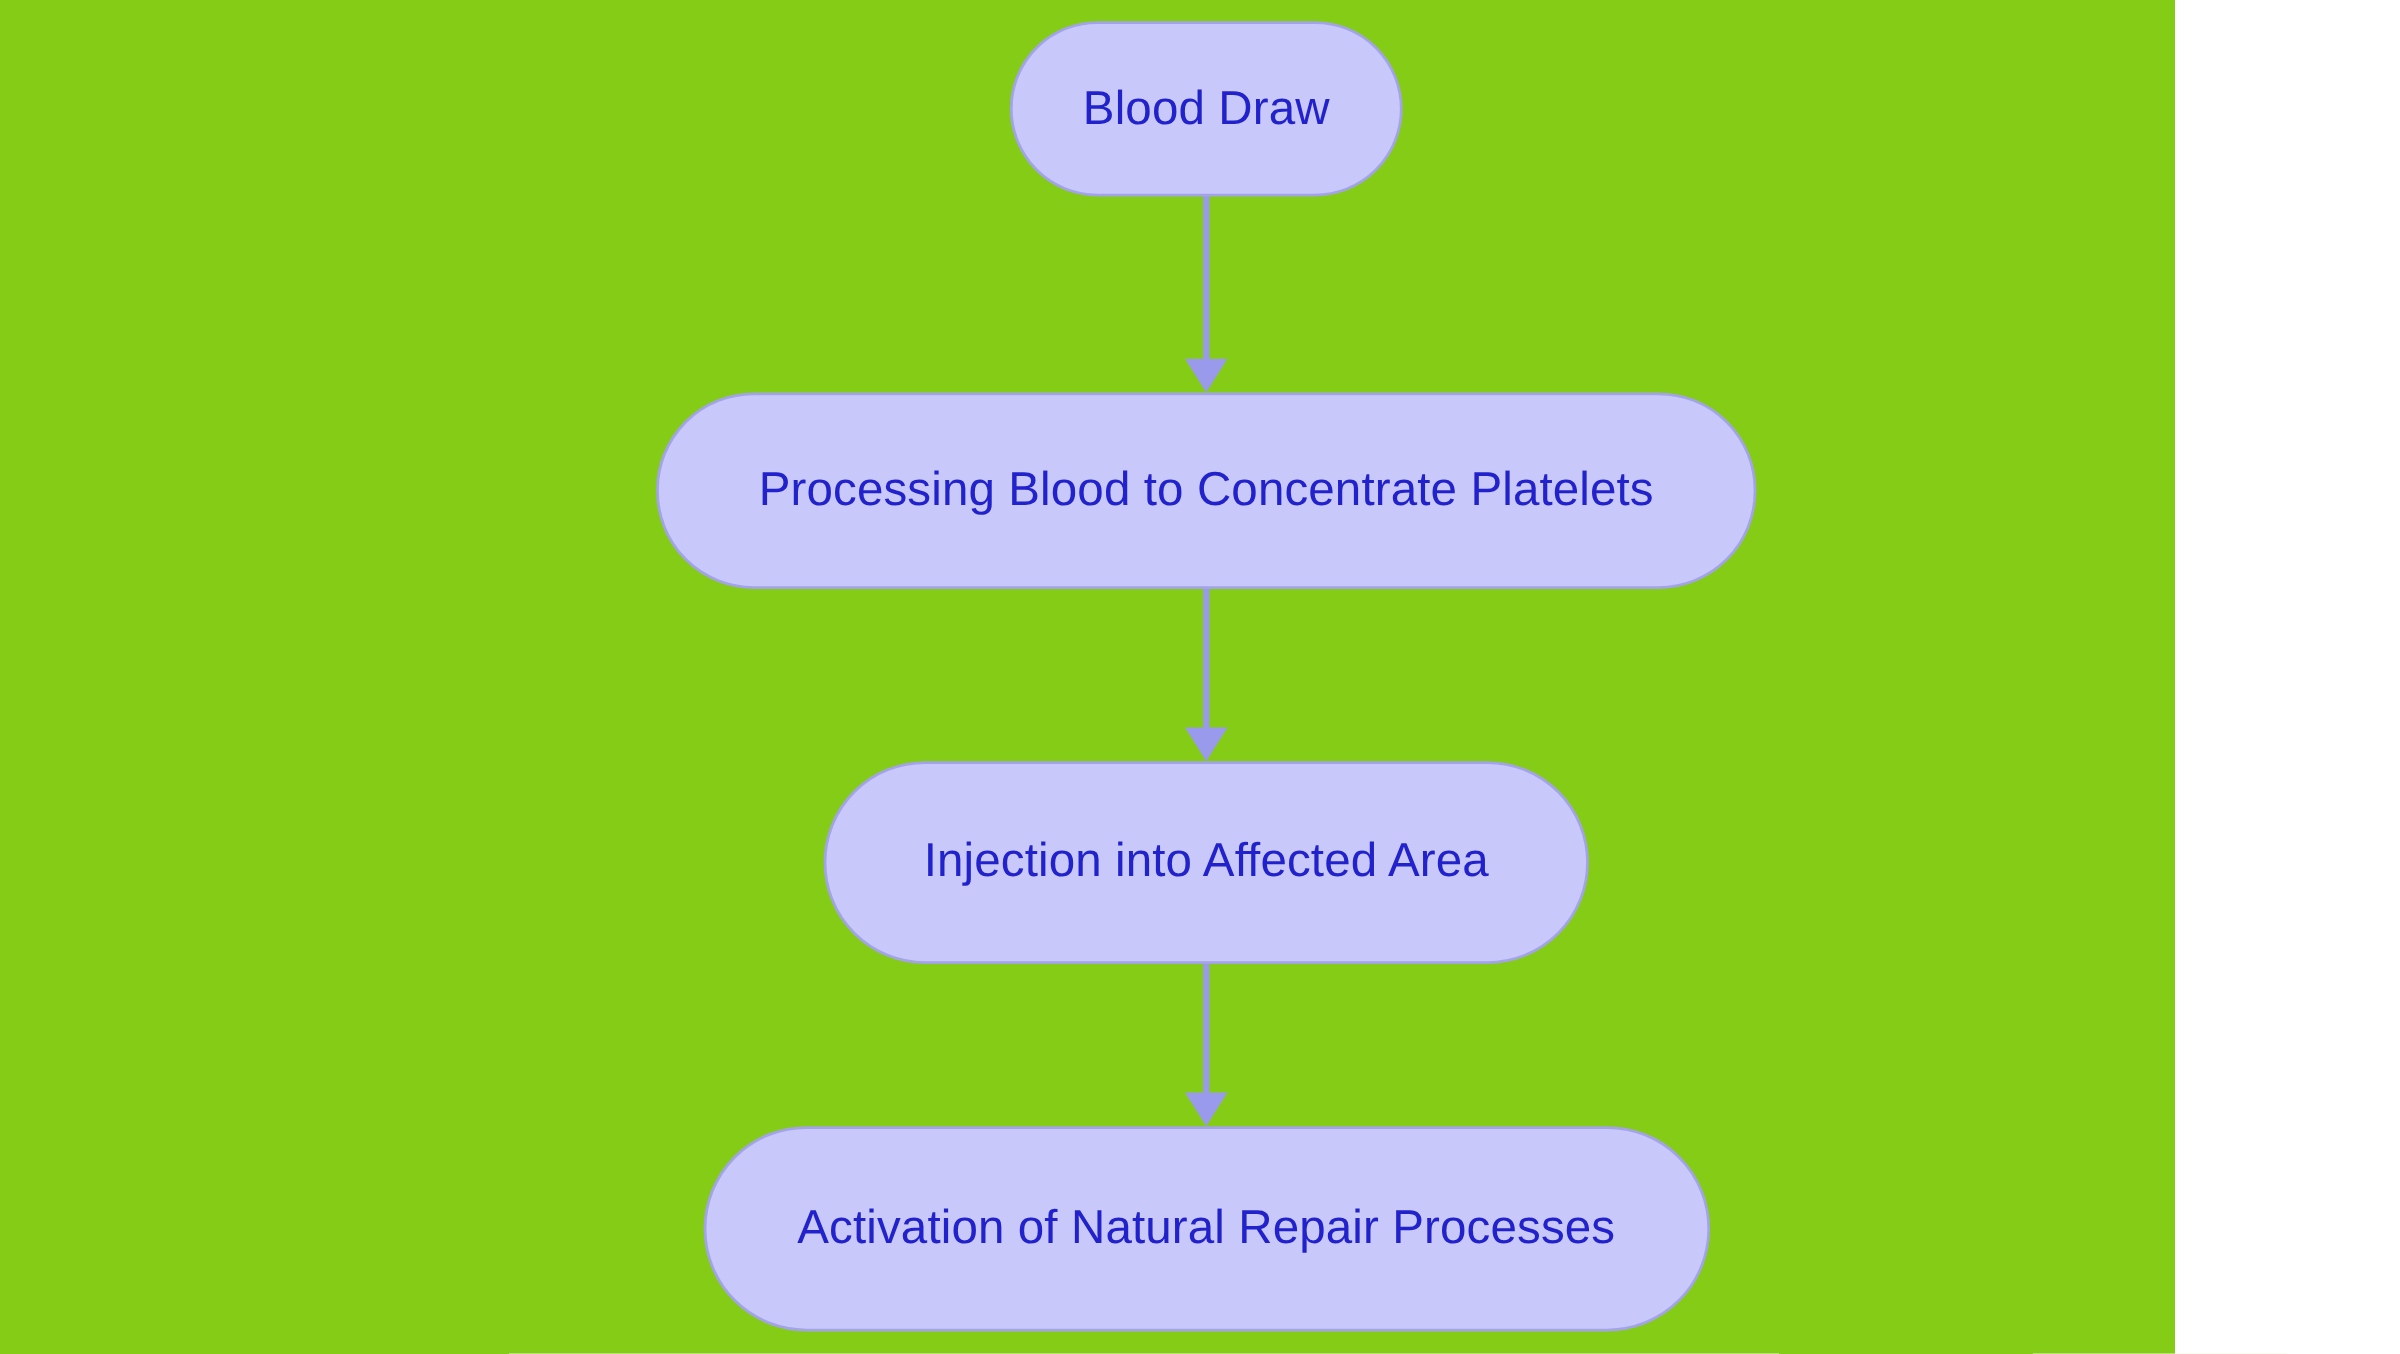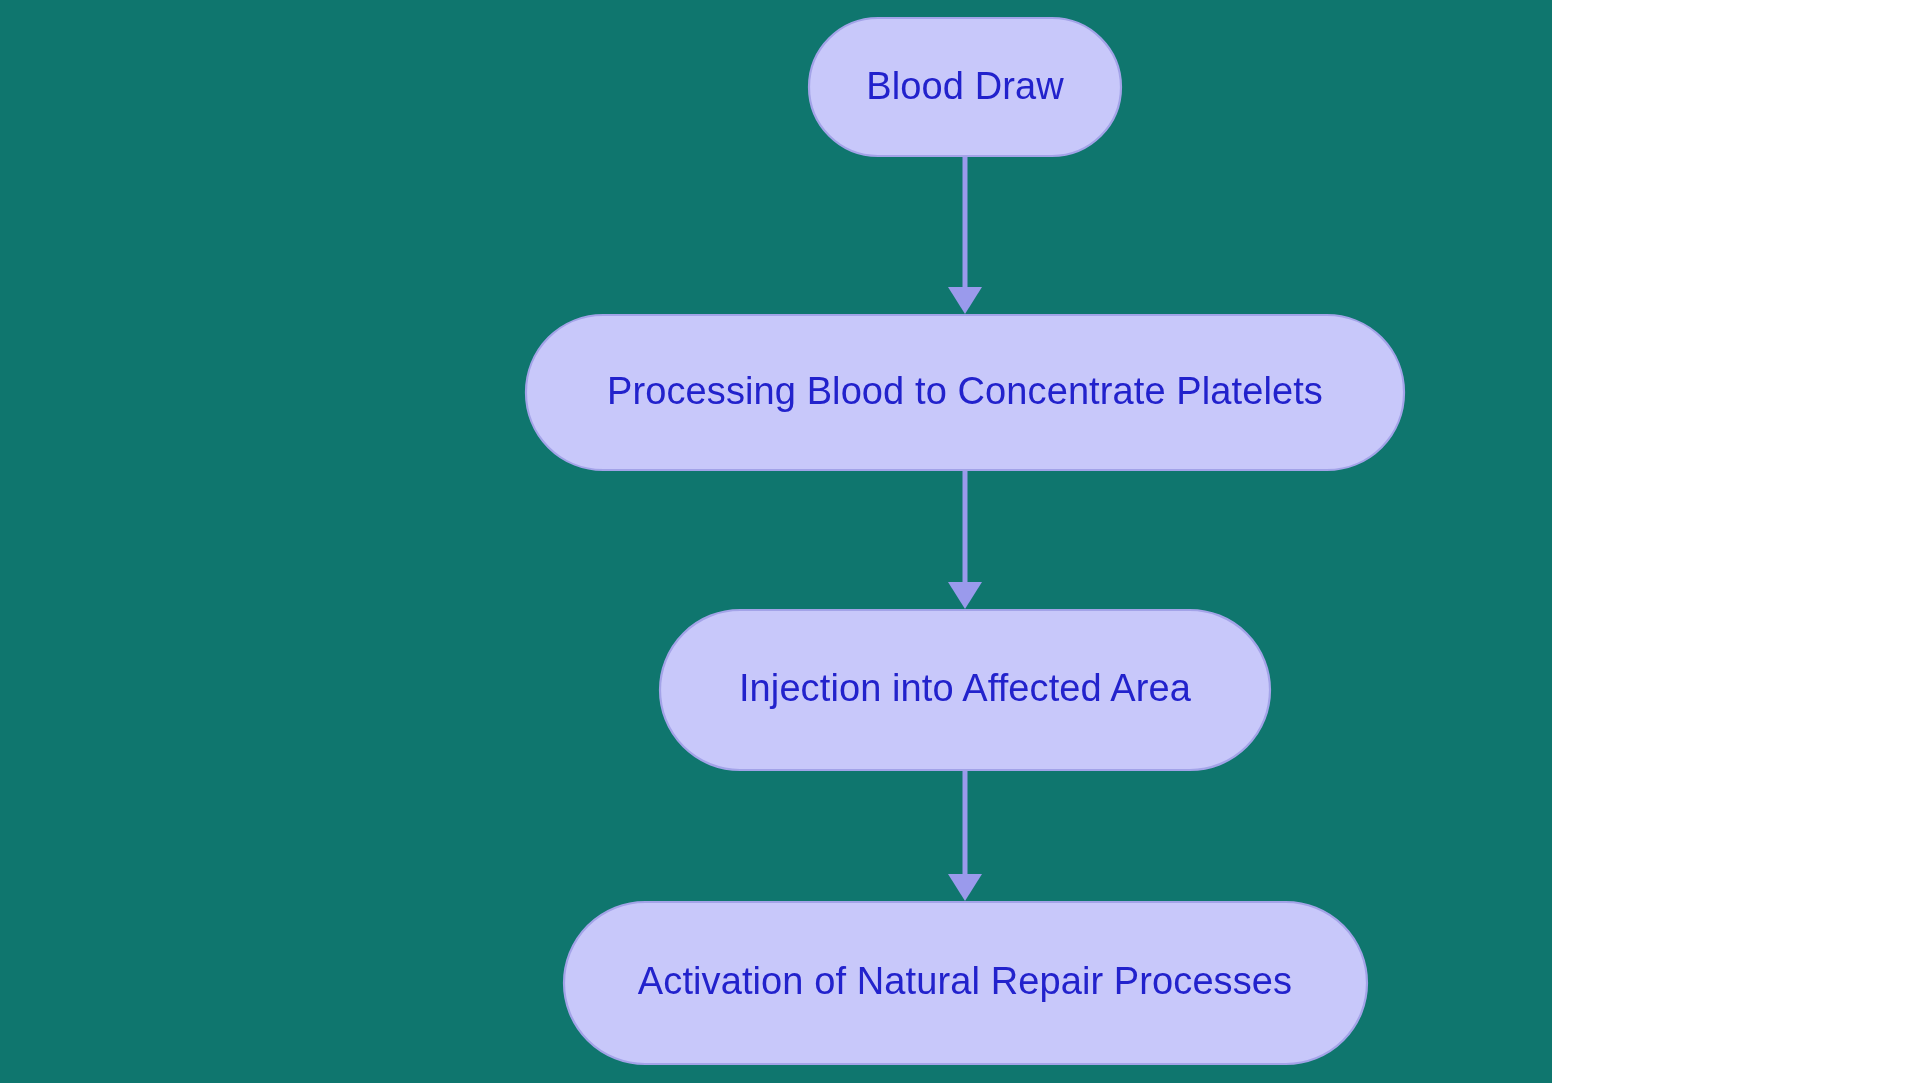--- a/index.html
+++ b/index.html
@@ -6,23 +6,23 @@
   html, body {
     margin: 0;
     padding: 0;
     background: #ffffff;
   }
   body {
     font-family: "Liberation Sans", sans-serif;
   }
   #canvas {
     position: relative;
-    width: 1552px;
+    width: 1740px;
     height: 1083px;
-    background: #0f766e;
+    background: #84cc16;
     overflow: hidden;
   }
   .flow-svg {
     position: absolute;
     left: 0;
     top: 0;
     width: 1920px;
     height: 1083px;
     display: block;
   }

